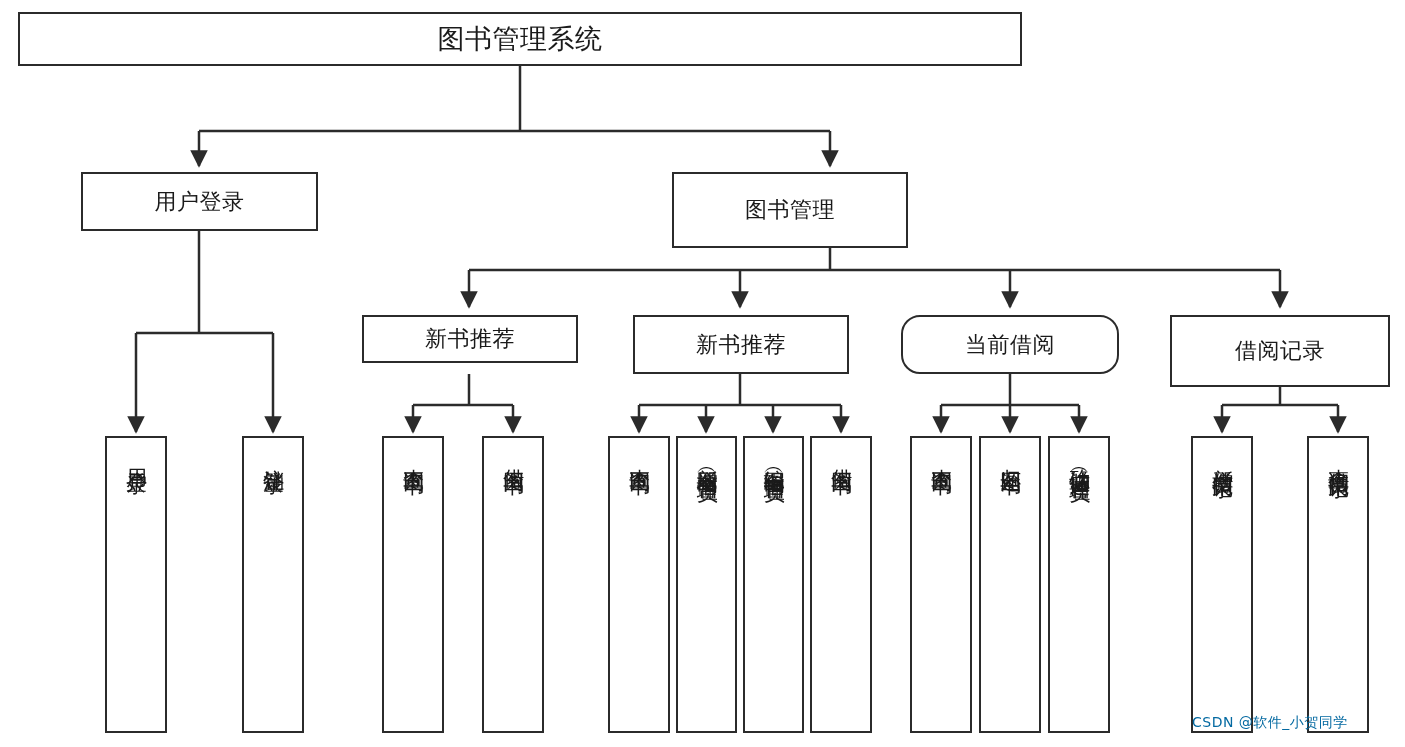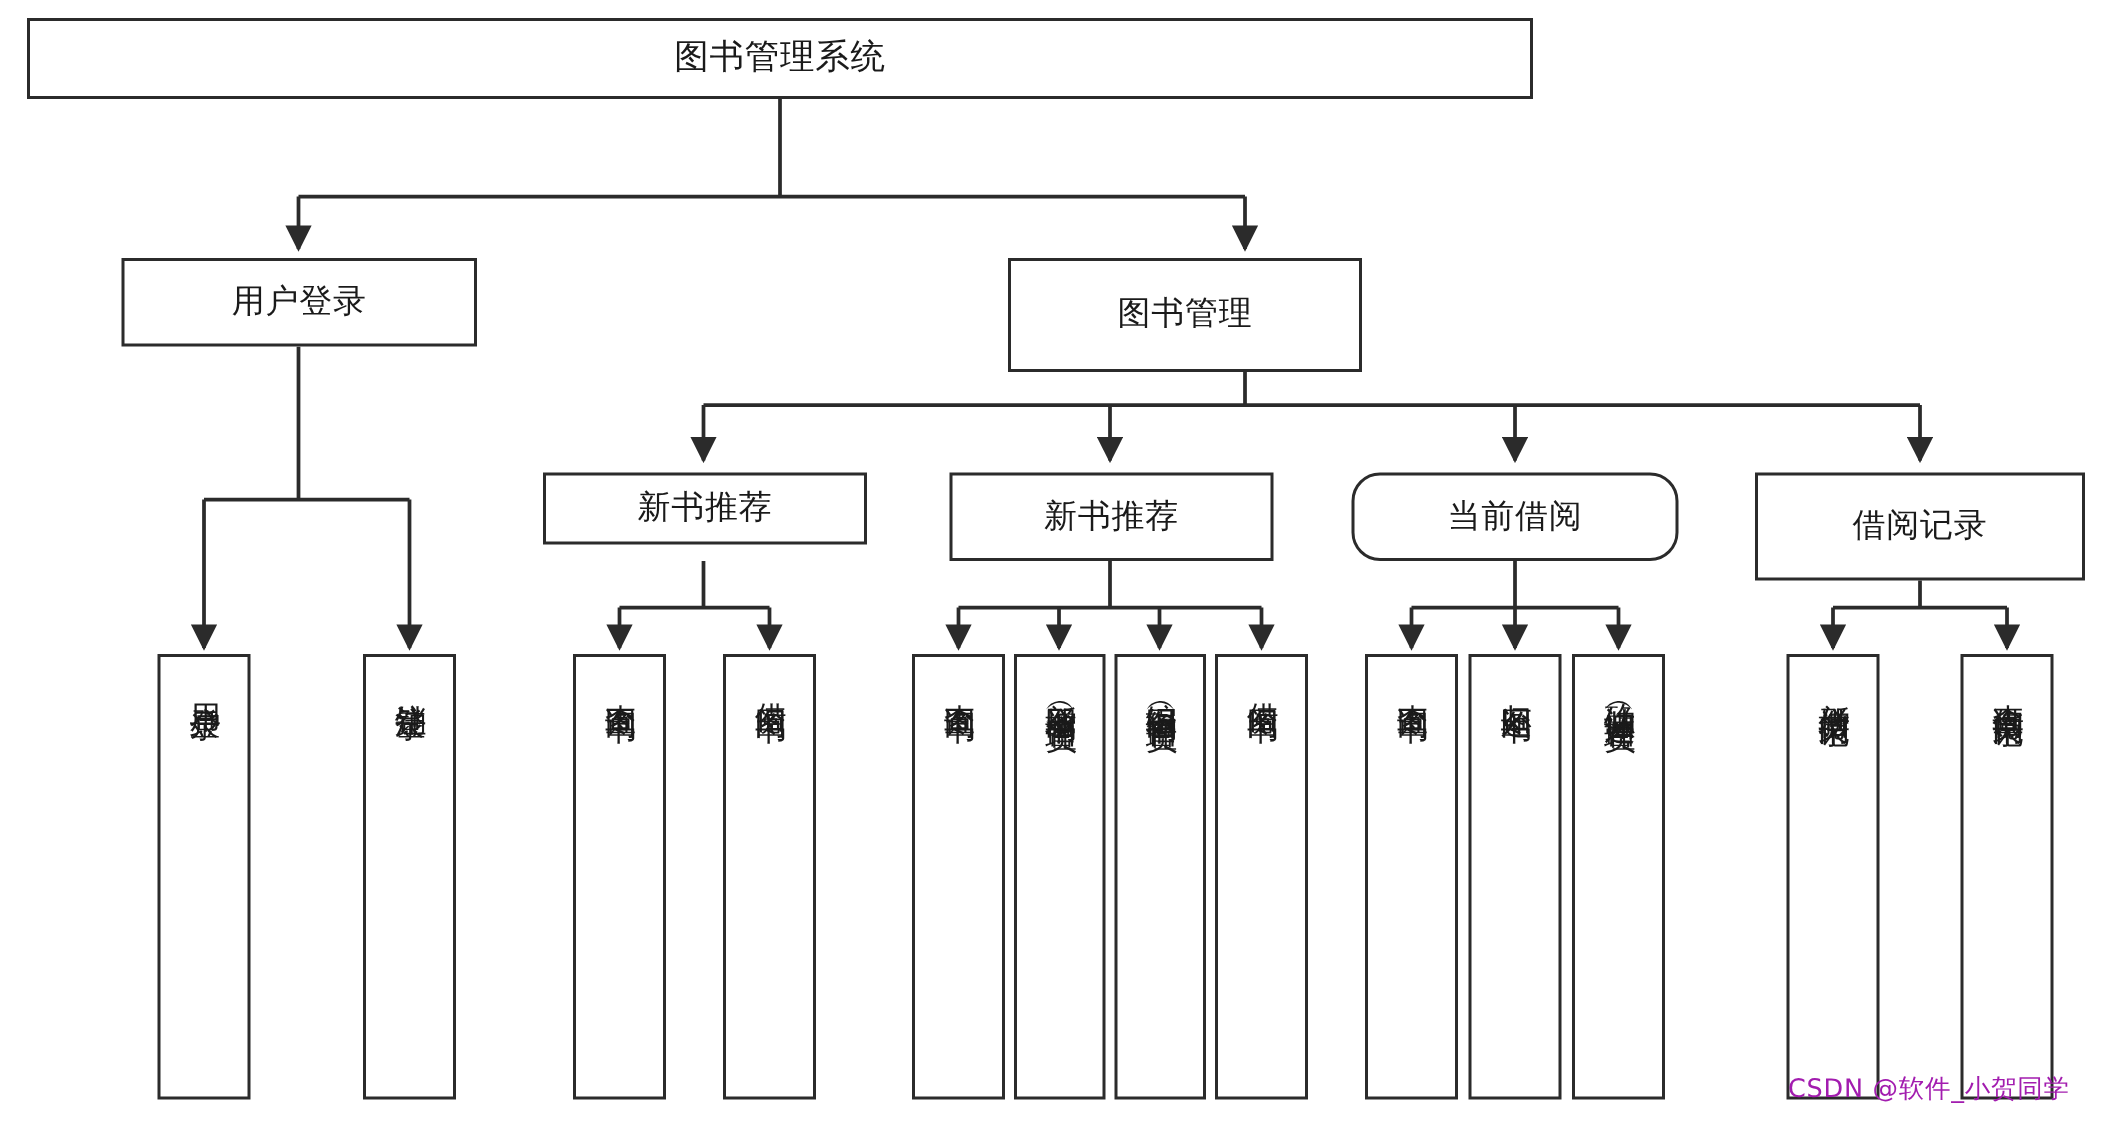--- a/index.html
+++ b/index.html
@@ -39,38 +39,38 @@
     display: block;
     text-align: center;
     line-height: 1.18;
     letter-spacing: 0.5px;
   }
   .node.horizontal .label {
     writing-mode: horizontal-tb;
     font-size: 22px;
   }
   .node.root .label {
-    font-size: 23px;
+    font-size: 27px;
   }
   .node.vertical {
     align-items: flex-start;
     padding-top: 14px;
   }
   .node.vertical .label {
     writing-mode: vertical-rl;
     text-orientation: upright;
     font-size: 21px;
     line-height: 1.12;
     letter-spacing: 2px;
     white-space: nowrap;
   }
   .watermark {
     position: absolute;
-    color: #a21caf;
-    font-size: 17px;
+    color: #0369a1;
+    font-size: 14px;
     letter-spacing: 0.5px;
     z-index: 5;
     white-space: nowrap;
     pointer-events: none;
   }
 </style>
 </head>
 <body>
 
 <div id="canvas">

